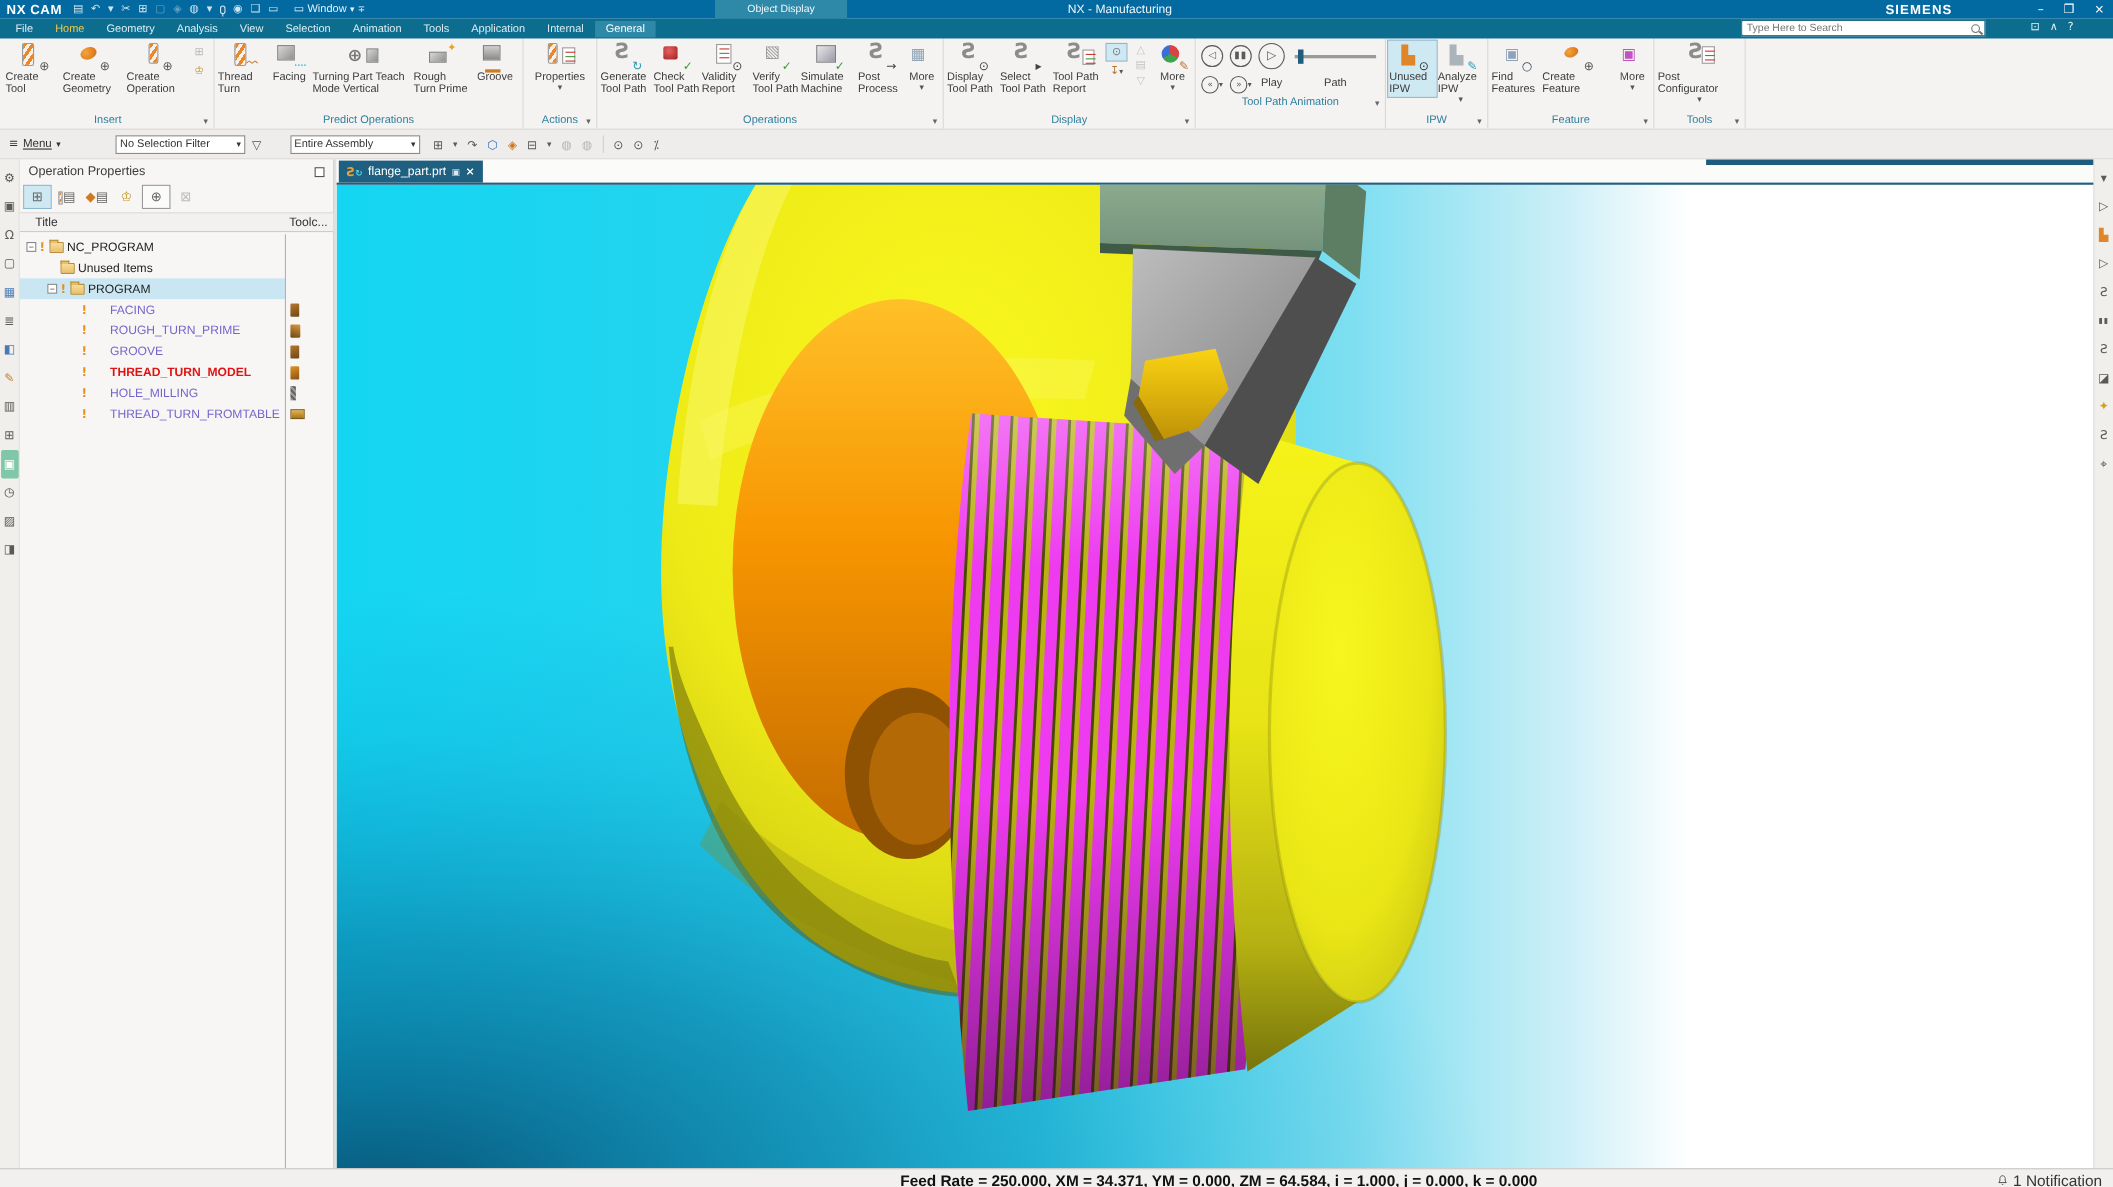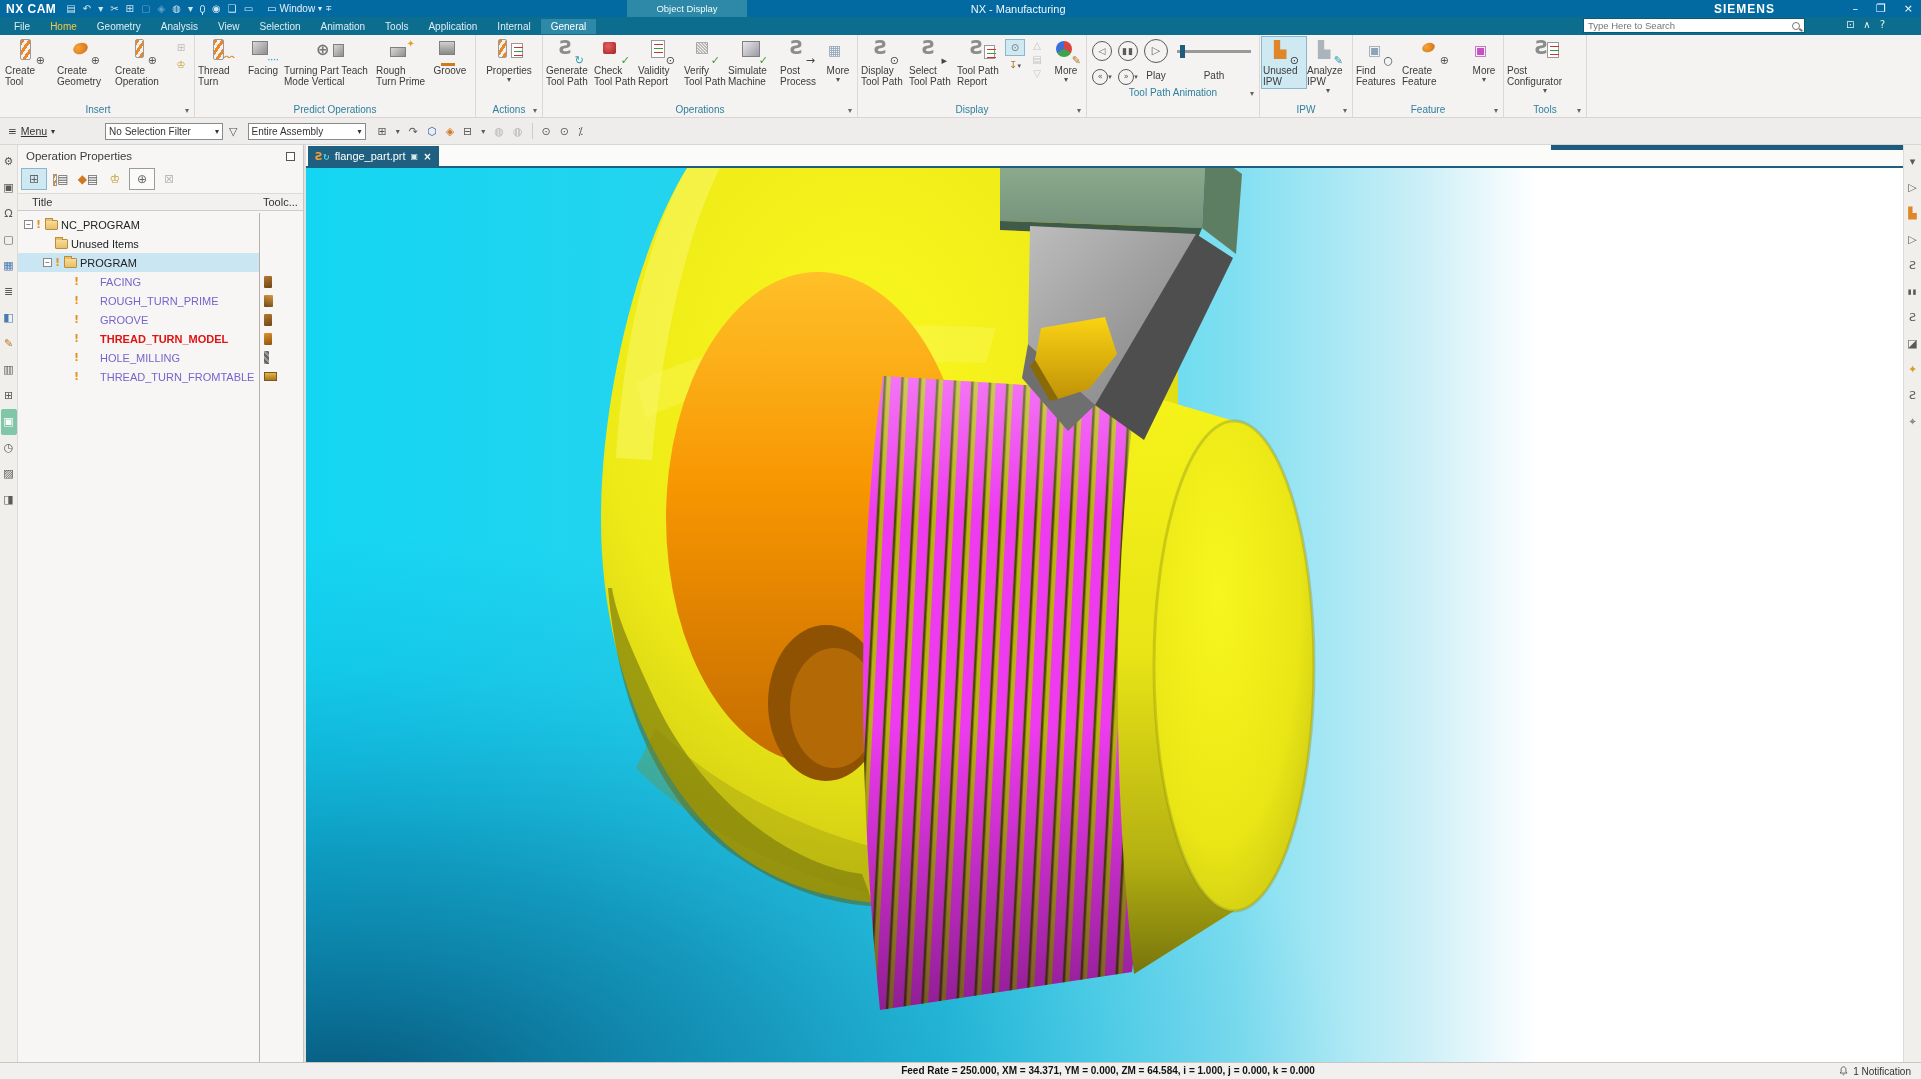--- a/index.html
+++ b/index.html
@@ -7,21 +7,21 @@
   font-family:"Liberation Sans","DejaVu Sans",sans-serif;color:#3b3b3b}
 .g{font-family:"DejaVu Sans","Liberation Sans",sans-serif;font-style:normal}
 
 
 .titlebar{height:17px;background:#0369a1;display:flex;align-items:center;position:relative;color:#eaf4f8}
 .tb-logo{font-weight:bold;font-size:12px;color:#fff;padding:0 10px 0 6px;letter-spacing:.5px}
 .qat{display:flex;align-items:center;gap:7px;font-size:10px;color:#cfe6ee}
 .qat .g{cursor:default}
 .qat .dim{opacity:.45}
 .tb-window{margin-left:14px;font-size:10px;color:#e6f2f7;display:flex;gap:3px;align-items:center}
-.ctxblock{position:absolute;left:627px;top:0;width:120px;height:17px;background:#2e89a8;
+.ctxblock{position:absolute;left:650px;top:0;width:120px;height:17px;background:#2e89a8;
   display:flex;align-items:center;justify-content:center;font-size:9.5px;color:#f2fafc}
 .tb-title{position:absolute;left:53%;transform:translateX(-50%);font-size:11px;color:#eef7fa}
 .tb-brand{position:absolute;right:146px;font-weight:bold;font-size:12px;letter-spacing:1px;color:#fff}
 .winbtns{position:absolute;right:8px;display:flex;gap:18px;font-size:11px;color:#fff}
 .ic-microphone-icon{width:5px;height:8px;border:1px solid #cfe6ee;border-radius:3px;position:relative;display:inline-block}
 .ic-microphone-icon::after{content:"";position:absolute;left:1px;bottom:-3px;width:1px;height:3px;background:#cfe6ee}
 
 
 .menubar{height:18px;background:#0d6d8e;display:flex;align-items:center;position:relative;padding-left:4px}
 .mtab{font-size:10px;color:#dcedf4;padding:2px 10px;cursor:default}
@@ -68,21 +68,21 @@
 .anim{display:grid;grid-template-columns:26px 26px 30px 86px;grid-template-rows:26px 22px;align-items:center;justify-items:center;padding-top:3px}
 .sldr{width:74px;height:3px;background:#9a9a9a;position:relative}
 .sldr::before{content:"";position:absolute;left:3px;top:-5px;width:5px;height:13px;background:#1f5c7e}
 .albl{font-size:10px;color:#3b3b3b}
 
 
 .toolrow{height:27px;background:#efedeb;border-bottom:1px solid #d8d5d2;display:flex;align-items:center;font-size:10.5px}
 .menu-dd{display:flex;align-items:center;gap:4px;padding:0 10px 0 8px;color:#333}
 .seldd{width:118px;height:17px;background:#fff;border:1px solid #8a8a8a;display:flex;align-items:center;
   font-size:10px;color:#333;padding:0 3px;justify-content:space-between;margin-left:40px}
-.seldd.b{margin-left:10px;width:118px}
+.seldd.b{margin-left:26px;width:118px}
 .funnel{margin-left:6px;color:#555;font-size:11px}
 .tstrip{display:flex;align-items:center;gap:9px;margin-left:12px;font-size:11px;color:#5a5a5a}
 .tstrip .sep{width:1px;height:16px;background:#cfccc8}
 
 
 .main{height:917px;display:flex}
 .dock{width:18px;background:#f1efec;display:flex;flex-direction:column;align-items:center;padding-top:4px}
 .dock.left{border-right:1px solid #dedbd7}
 .dock.right{border-left:1px solid #dedbd7}
 .dock .di{height:26px;font-size:11px;color:#5a5a5a;line-height:26px;font-family:"DejaVu Sans",sans-serif}
@@ -125,21 +125,21 @@
 .ptab{height:20px;background:#1f6080;color:#fff;display:flex;align-items:center;gap:5px;padding:0 7px;font-size:11px;margin-left:2px}
 .ptab .tpi{color:#f0a030;font-weight:bold;font-family:"DejaVu Sans",sans-serif;font-size:11px}
 .ptab .tpi small{color:#56d8e8;font-size:8px}
 .ptab .mod{font-size:8px;color:#dce9f0}
 .ptab .x{font-size:10px;font-weight:bold;color:#fff}
 .tr-dark{position:absolute;right:0;top:0;width:352px;height:5px;background:#1d5c7e}
 .viewport{height:896px;position:relative;border-top:2px solid #1f6080}
 .viewport svg{position:absolute;inset:0}
 
 
-.statusbar{height:17px;background:#f1f0ee;border-top:1px solid #c9c7c4;position:relative;font-size:10px;color:#111}
+.statusbar{height:17px;background:#f1f0ee;border-top:1px solid #c9c7c4;position:relative;font-size:14px;color:#111}
 .st-msg{position:absolute;left:1108px;transform:translateX(-50%);top:2px;font-weight:bold;white-space:nowrap}
 .st-note{position:absolute;right:10px;top:2px;display:flex;align-items:center;gap:4px;color:#333}
 </style>
 </head>
 <body>
 
 <div class="titlebar">
   <span class="tb-logo">NX CAM</span>
   <span class="qat" id="qat">
       <span class="g ">▤</span>

